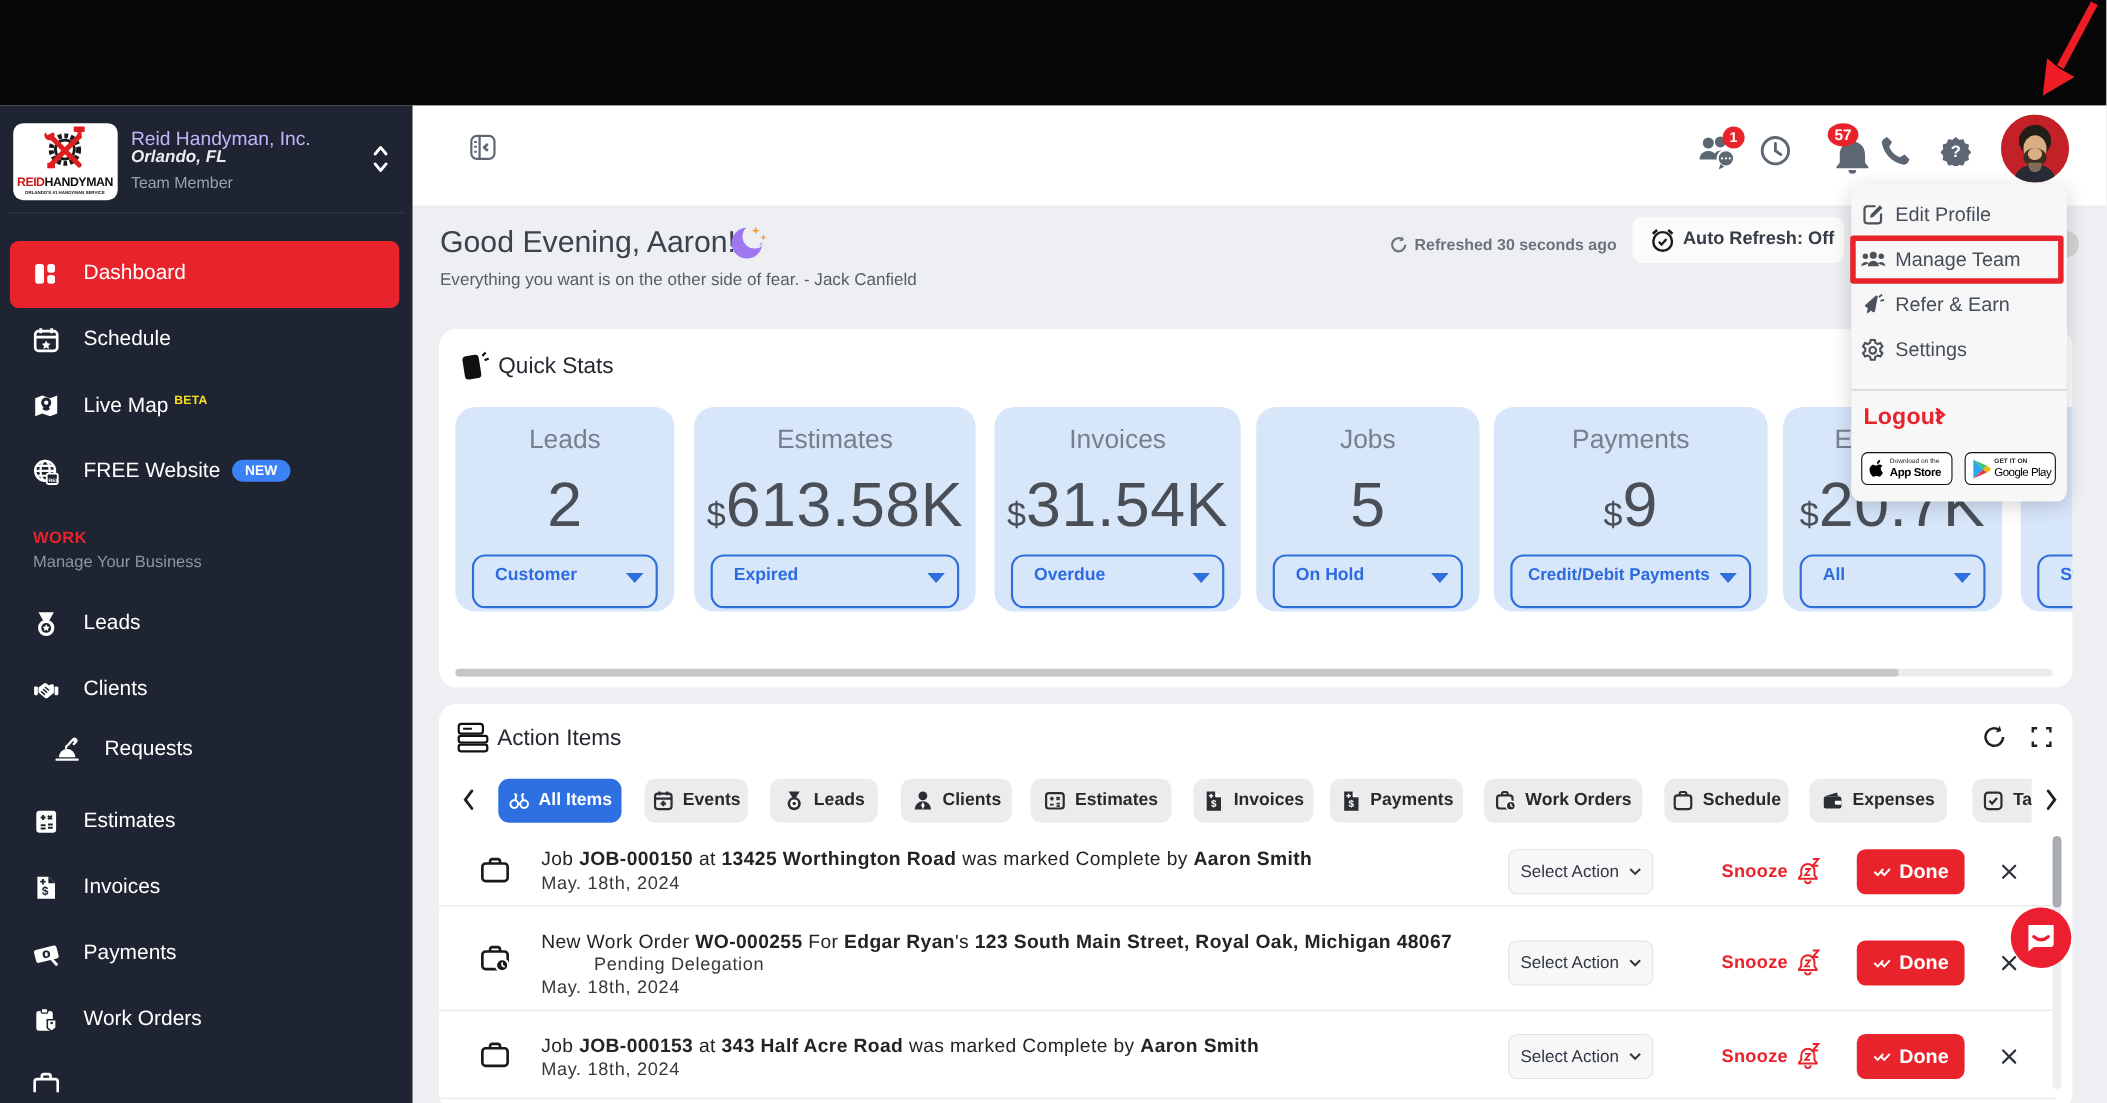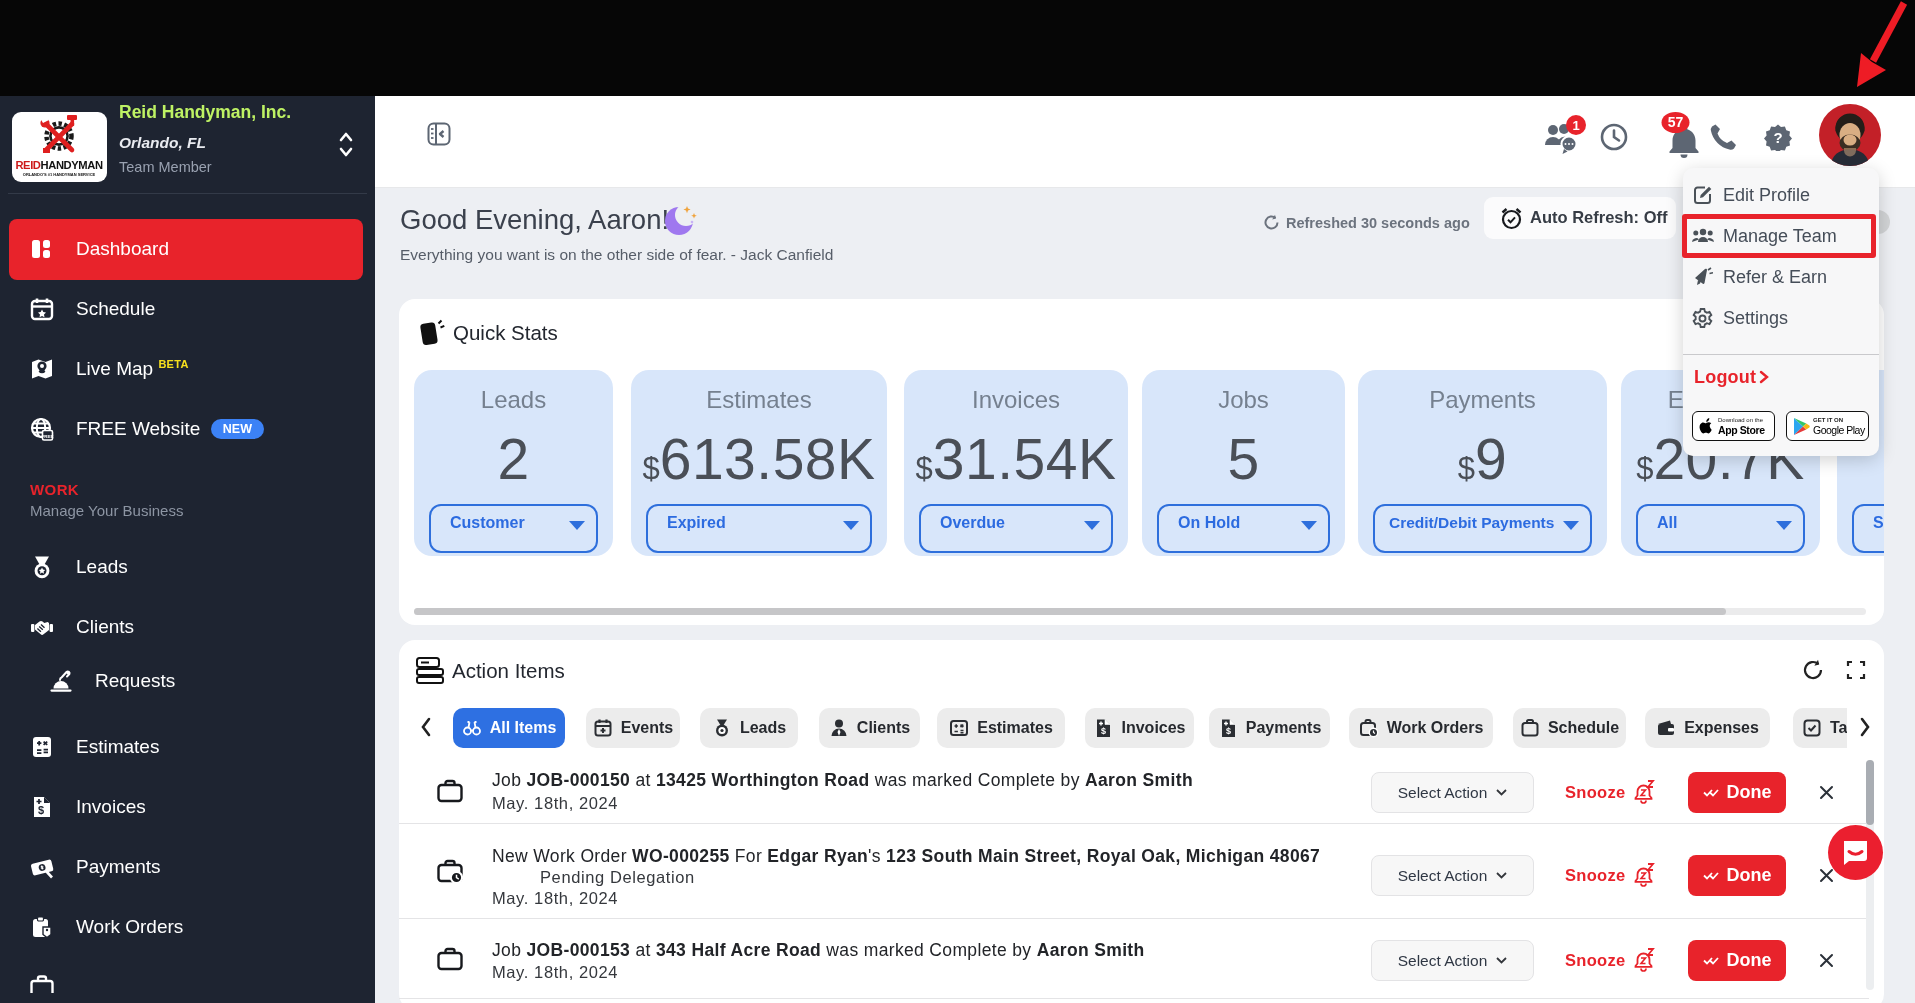--- a/index.html
+++ b/index.html
@@ -13,21 +13,21 @@
   .clabel { position:absolute; top:16px; width:100%; text-align:center; font-size:24px; color:#75808f; }
   .cnum { position:absolute; top:56px; width:100%; text-align:center; font-size:57px; color:#4a4f57; letter-spacing:.5px; }
   .cnum .d { font-size:31px; letter-spacing:0; }
   .chip { position:absolute; left:15px; right:15px; top:134px; height:49px; border:2px solid #2e6fdc; border-radius:12px; }
   .chip .ct { position:absolute; left:19px; top:8px; font-size:16px; font-weight:bold; color:#2c6be0; white-space:nowrap; }
   .chip .caret { position:absolute; right:11px; top:15px; width:0; height:0; border-left:8px solid transparent; border-right:8px solid transparent; border-top:9px solid #2e6fdc; }
   .pill { height:40px; border-radius:10px; background:#ececec; display:flex; align-items:center; padding:0 14px; font-size:16px; font-weight:bold; color:#26292e; flex:0 0 auto; gap:8px; white-space:nowrap; }
   .ddt { position:absolute; left:1723px; font-size:18px; color:#454d58; white-space:nowrap; }
   .rowline { font-size:17.5px; color:#222428; white-space:nowrap; letter-spacing:.35px; }
   .rowsub { font-size:16.5px; color:#35383d; white-space:nowrap; letter-spacing:.6px; }
-  .selact { position:absolute; left:1371px; width:163px; height:41px; background:#f7f7f7; border:1px solid #e3e3e5; border-radius:8px; display:flex; align-items:center; justify-content:center; gap:9px; font-size:15.5px; font-weight:500; color:#2f3744; }
+  .selact { position:absolute; left:1371px; width:132px; height:41px; background:#f7f7f7; border:1px solid #e3e3e5; border-radius:8px; display:flex; align-items:center; justify-content:center; gap:9px; font-size:15.5px; font-weight:500; color:#2f3744; }
   .snooze { position:absolute; left:1565px; font-size:16.5px; font-weight:bold; color:#e8232b; letter-spacing:.3px; }
   .donebtn { position:absolute; left:1688px; width:98px; height:41px; background:#e8232b; border-radius:8px; display:flex; align-items:center; justify-content:center; gap:7px; color:#fff; font-size:18px; font-weight:bold; }
 </style>
 </head>
 <body>
 <div id="stage">
   <div class="abs" style="left:0;top:0;width:1915px;height:96px;background:#060606;"></div>
 
   <div class="abs" style="left:0;top:96px;width:375px;height:907px;background:#1e2431;z-index:5;">
     <div class="abs" style="left:12px;top:16px;width:95px;height:70px;background:#fff;border-radius:9px;overflow:hidden;">
@@ -40,21 +40,21 @@
         </g>
         <circle cx="33" cy="11" r="4.6" fill="#df1f1f"></circle>
         <path d="M28 6 l6 -3 3 5 -6 3z" fill="#fff"></path>
         <rect x="55" y="3" width="10" height="5" rx="1" fill="#df1f1f"></rect>
         <rect x="58.5" y="7" width="3.6" height="7" fill="#df1f1f"></rect>
         <rect x="31" y="36" width="7" height="5" fill="#df1f1f"></rect>
         <text x="47" y="57" font-size="11.2" font-weight="bold" text-anchor="middle" font-family="Liberation Sans" fill="#cc1a1a" letter-spacing="-0.4">REID<tspan fill="#111">HANDYMAN</tspan></text>
         <text x="47" y="64" font-size="4" font-weight="bold" text-anchor="middle" font-family="Liberation Sans" fill="#111">ORLANDO'S #1 HANDYMAN SERVICE</text>
       </svg>
     </div>
-    <div class="abs" style="left:119px;top:6px;font-size:17.5px;font-weight:bold;color:#bef264;">Reid Handyman, Inc.</div>
+    <div class="abs" style="left:119px;top:20px;font-size:17.5px;font-weight:normal;color:#c4b5fd;">Reid Handyman, Inc.</div>
     <div class="abs" style="left:119px;top:38px;font-size:15.5px;font-style:italic;font-weight:bold;color:#e9ebf0;">Orlando, FL</div>
     <div class="abs" style="left:119px;top:63px;font-size:14.5px;color:#99a1b0;">Team Member</div>
     <svg class="abs" style="left:337px;top:34px;" width="18" height="30" viewBox="0 0 18 30">
       <path d="M4 10 L9 4 L14 10" fill="none" stroke="#fff" stroke-width="2.6" stroke-linecap="round" stroke-linejoin="round"></path>
       <path d="M4 19 L9 25 L14 19" fill="none" stroke="#fff" stroke-width="2.6" stroke-linecap="round" stroke-linejoin="round"></path>
     </svg>
     <div class="abs" style="left:8px;top:97px;width:359px;height:1px;background:#333a48;"></div>
     <div class="abs" style="left:9px;top:123px;width:354px;height:61px;background:#e8232b;border-radius:8px;"></div>
     <div class="menuitem" style="top:123px;">
         <svg class="mi" viewBox="0 0 24 24">
@@ -500,21 +500,21 @@
     <path d="M6 14 l-1 5 3 -1.5 1 -2.5" fill="#4a5158"></path>
     <path d="M16 4 l3 -2 M17.5 7.5 l3.5 -.8" stroke="#4a5158" stroke-width="1.6" fill="none"></path>
   </svg>
   <div class="ddt" style="top:267px;z-index:21;">Refer &amp; Earn</div>
   <svg class="abs" style="left:1692px;top:308px;z-index:21;" width="21" height="21" viewBox="0 0 21 21">
     <path d="M8.7 1 h3.6 l.6 2.6 a7.5 7.5 0 0 1 2 1.2 l2.6 -.9 1.8 3.1 -2 1.8 a7.5 7.5 0 0 1 0 2.4 l2 1.8 -1.8 3.1 -2.6 -.9 a7.5 7.5 0 0 1 -2 1.2 l-.6 2.6 H8.7 l-.6 -2.6 a7.5 7.5 0 0 1 -2 -1.2 l-2.6 .9 -1.8 -3.1 2 -1.8 a7.5 7.5 0 0 1 0 -2.4 l-2 -1.8 1.8 -3.1 2.6 .9 a7.5 7.5 0 0 1 2 -1.2z" fill="none" stroke="#4a5158" stroke-width="1.9"></path>
     <circle cx="10.5" cy="10.5" r="3" fill="none" stroke="#4a5158" stroke-width="1.9"></circle>
   </svg>
   <div class="ddt" style="top:308px;z-index:21;">Settings</div>
   <div class="abs" style="left:1683px;top:354px;width:196px;height:1px;background:#c9c9cc;z-index:21;"></div>
-  <div class="abs" style="left:1694px;top:367px;font-size:18px;font-weight:bold;color:#e8232b;letter-spacing:.2px;z-index:21;">Logout</div>
+  <div class="abs" style="left:1694px;top:367px;font-size:21px;font-weight:bold;color:#e8232b;letter-spacing:.2px;z-index:21;">Logout</div>
   <svg class="abs" style="left:1758px;top:370px;z-index:21;" width="12" height="14" viewBox="0 0 12 14">
       <path d="M3 2 L9 7 L3 12" fill="none" stroke="#e8232b" stroke-width="2.4" stroke-linecap="round"></path>
     </svg>
   <div class="abs" style="left:1692px;top:411px;width:83px;height:30px;background:#fff;border:1.6px solid #111;border-radius:6px;z-index:21;">
     <svg class="abs" style="left:5px;top:5px;" width="17" height="19" viewBox="0 0 17 19">
       <path d="M11.3 1 a4 4 0 0 1 -3 4 a4 4 0 0 1 3 -4z" fill="#000"></path>
       <path d="M8.5 5.8 c1.5 -1 3.5 -.8 4.8 .5 c-1.5 1 -2 2.5 -1.2 4.3 c.5 1.2 1.3 1.9 1.6 2.2 c-.6 1.5 -1.8 3.6 -3.2 3.6 c-1 0 -1.5 -.6 -2.6 -.6 c-1.1 0 -1.7 .6 -2.6 .6 c-1.4 0 -2.9 -2.6 -3.4 -4.2 c-.8 -2.6 -.2 -5.3 1.8 -6.3 c1 -.5 2.3 -.4 3.2 .2 c.6 .4 1.1 .3 1.6 -.3z" fill="#000"></path>
     </svg>
     <div class="abs" style="left:25px;top:5px;font-size:6px;color:#222;white-space:nowrap;">Download on the</div>
     <div class="abs" style="left:25px;top:12px;font-size:10.5px;font-weight:bold;color:#000;letter-spacing:-.4px;white-space:nowrap;">App Store</div>

